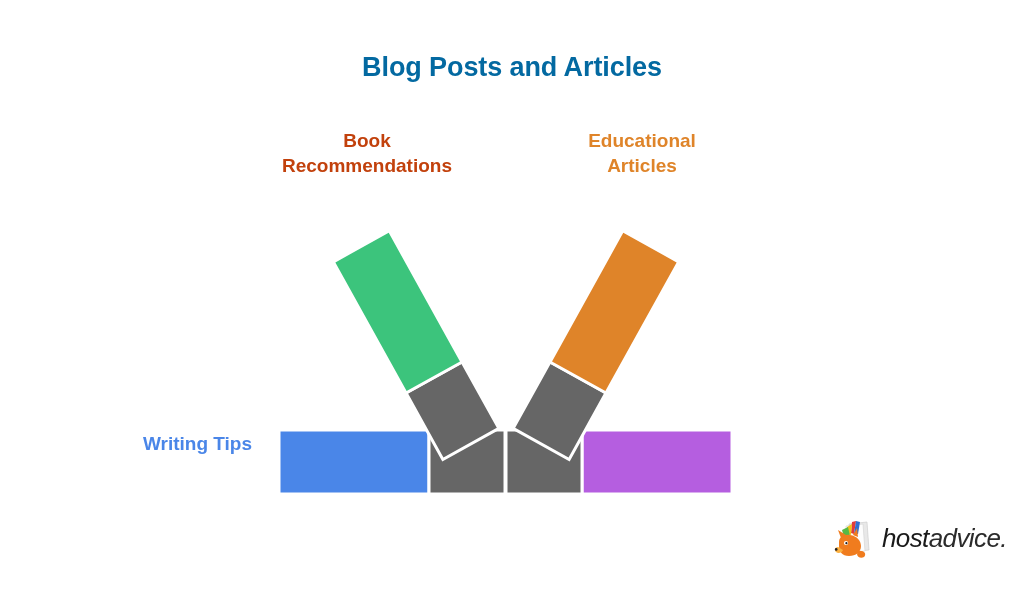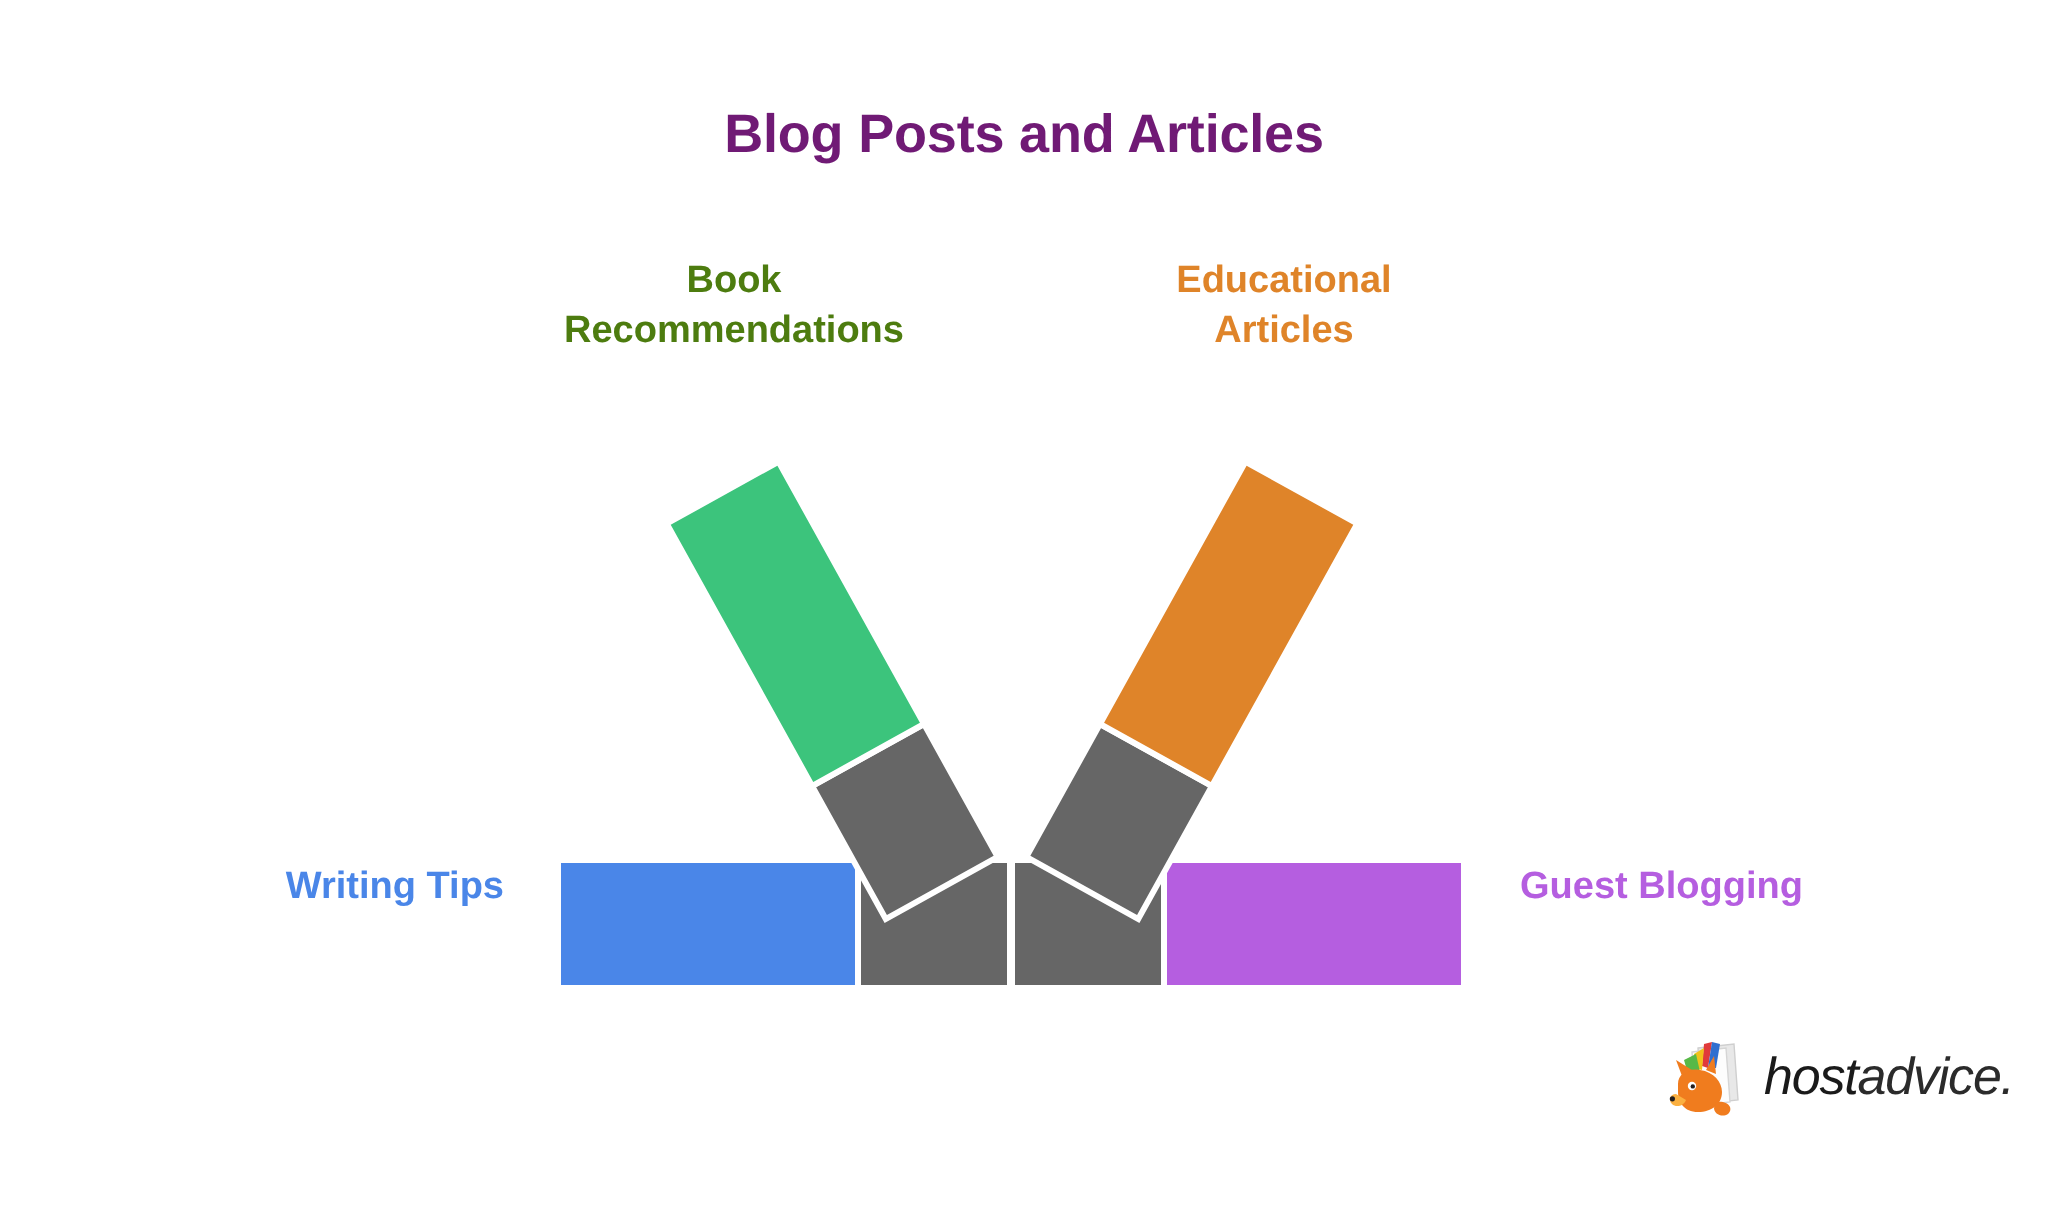--- a/index.html
+++ b/index.html
@@ -22,21 +22,21 @@
 
   
   .chart-title {
     position: absolute;
     left: 0;
     top: 52px;
     width: 1024px;
     text-align: center;
     font-size: 27px;
     font-weight: bold;
-    color: #701a75;
+    color: #0369a1;
     letter-spacing: -0.1px;
   }
 
   
   .cat-label {
     position: absolute;
     font-weight: bold;
     font-size: 19px;
     line-height: 25px;
     white-space: pre-line;
@@ -48,21 +48,21 @@
     text-align: right;
   }
   .cat-label.right {
     text-align: left;
   }
 
   #label-book {
     left: 247px;
     top: 128px;
     width: 240px;
-    color: #4d7c0f;
+    color: #c2410c;
   }
   #label-educational {
     left: 522px;
     top: 128px;
     width: 240px;
     color: #df8429;
   }
   #label-writing {
     left: 24px;
     top: 431px;
@@ -151,21 +151,20 @@
   </svg>
 
   <div class="cat-label top" id="label-book">Book
 Recommendations</div>
 
   <div class="cat-label top" id="label-educational">Educational
 Articles</div>
 
   <div class="cat-label left" id="label-writing">Writing Tips</div>
 
-  <div class="cat-label right" id="label-guest">Guest Blogging</div>
 
   <div id="logo">
     <svg id="logo-mark" viewBox="0 0 42 42">
 
       <polygon points="16,6 34,4 36,32 18,34" fill="#e8e8e8" stroke="#cfcfcf" stroke-width="0.7"></polygon>
       <polygon points="13,8 30,6 32,33 15,35" fill="#fdfdfd" stroke="#d5d5d5" stroke-width="0.7"></polygon>
 
       <polygon points="19,4 23,3 21,16 18,15" fill="#e03b3b"></polygon>
       <polygon points="23,3 27,4 25,16 21,16" fill="#2f6fd0"></polygon>
       <polygon points="14,9 19,6 18,17 14,16" fill="#f2c21a"></polygon>

